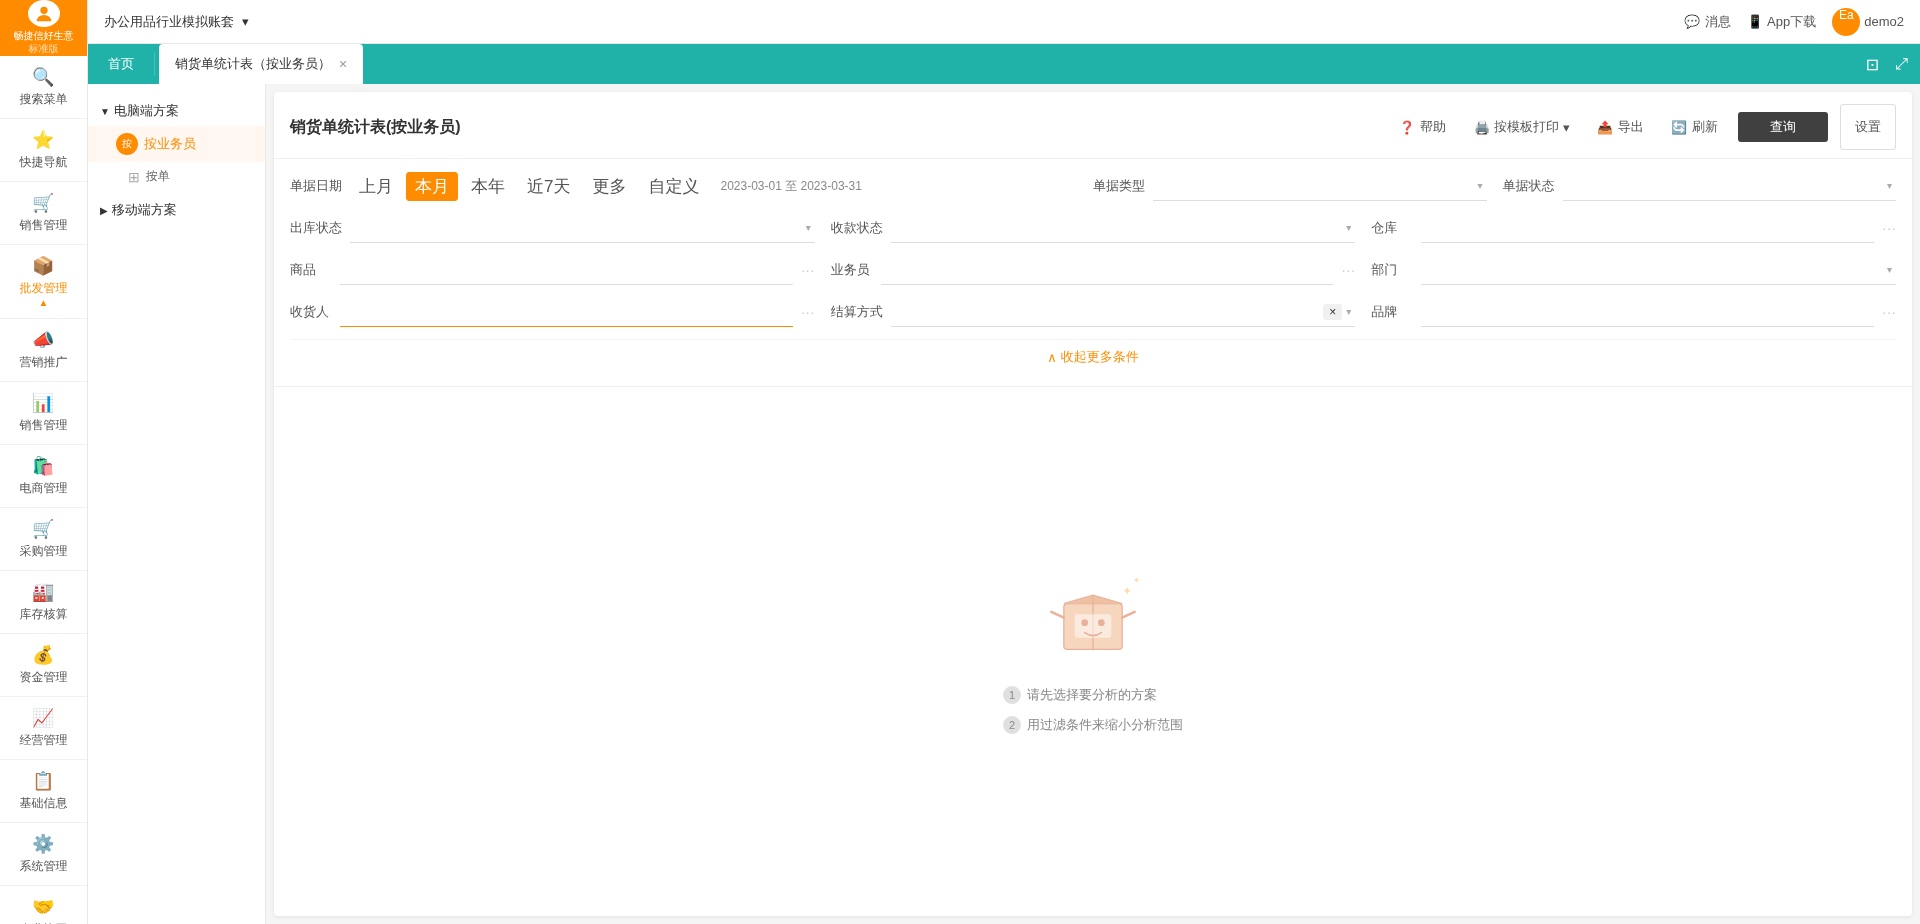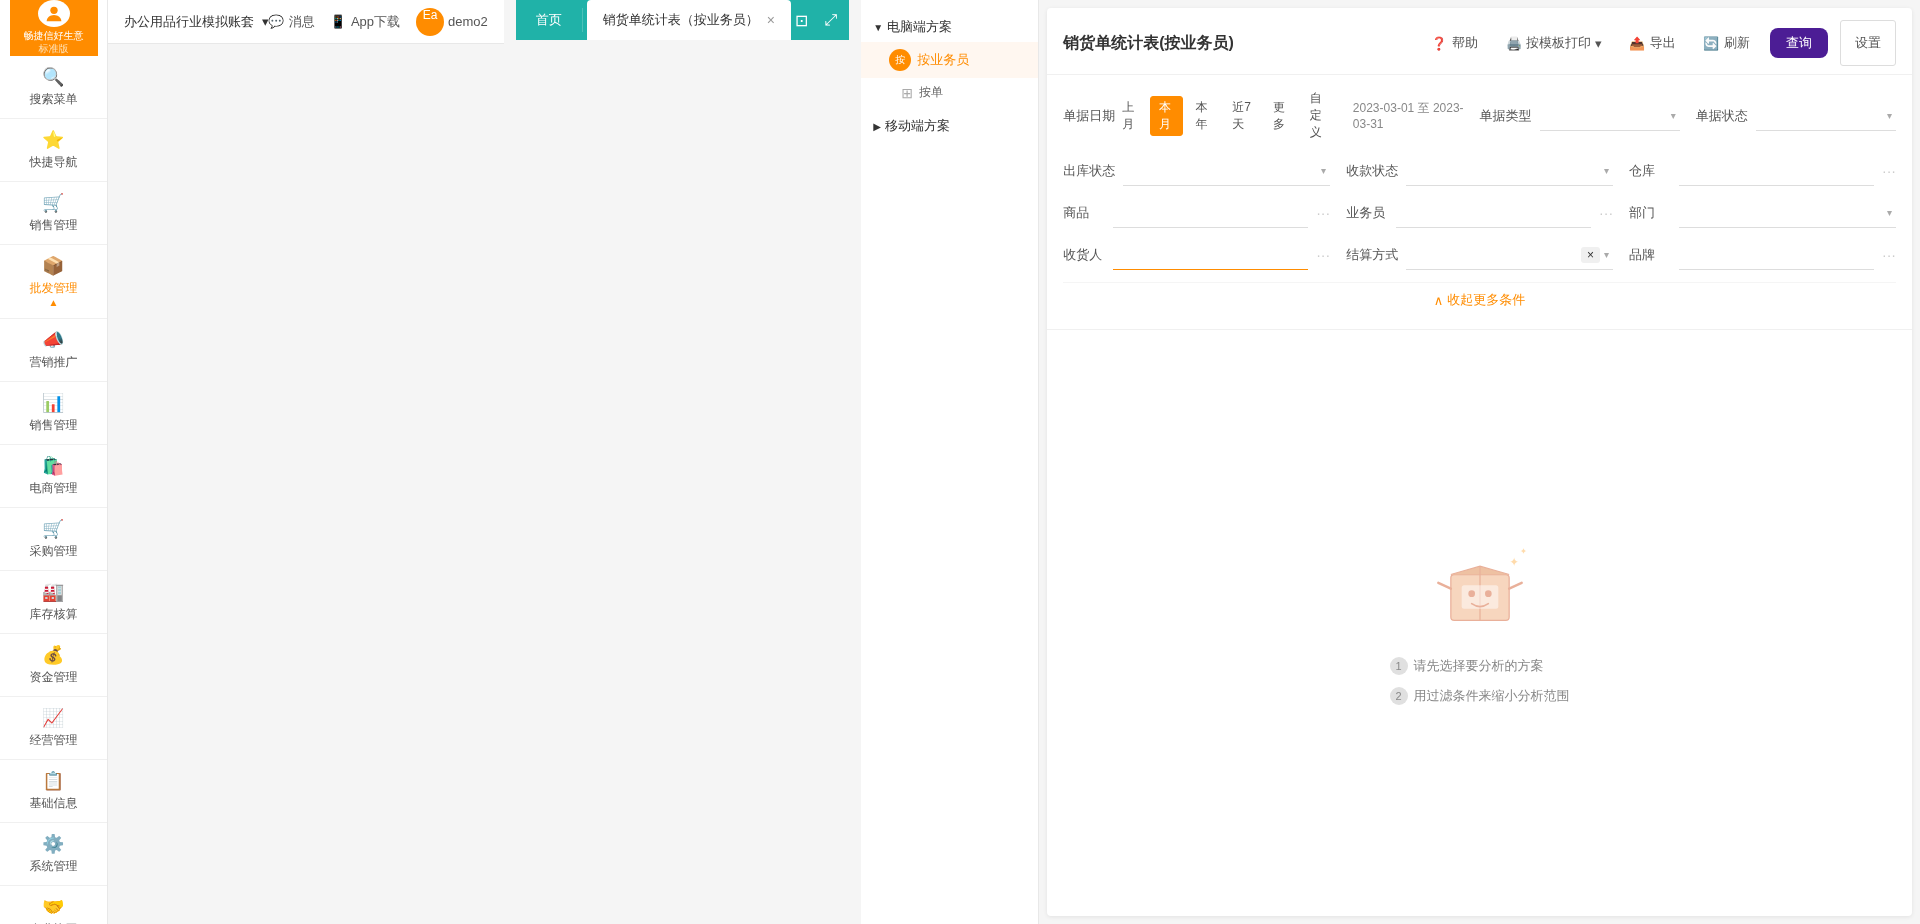--- a/index.html
+++ b/index.html
@@ -1,20 +1,20 @@
 <!DOCTYPE html>
 <html><head>
   <meta charset="utf-8">
   <style>
     * { box-sizing: border-box; margin: 0; padding: 0; }
     body { font-family: 'Microsoft YaHei', sans-serif; font-size: 13px; background: #f5f5f5; display: flex; height: 924px; overflow: hidden; }
 
     
     .sidebar {
-      width: 108px;
+      width: 88px;
       background: #fff;
       display: flex;
       flex-direction: column;
       align-items: center;
       border-right: 1px solid #e8e8e8;
       height: 100%;
       overflow-y: auto;
       flex-shrink: 0;
     }
     .sidebar-logo {
@@ -51,23 +51,22 @@
       cursor: pointer;
       border-bottom: 1px solid #f0f0f0;
     }
     .sidebar-item.active { color: #ff8c00; }
     .sidebar-item-icon { font-size: 18px; margin-bottom: 3px; }
 
     
     .main-area {
       flex: 1;
       display: flex;
-      flex-direction: row;
+      flex-direction: column;
       overflow: hidden;
-      gap: 12px;
     }
 
     
     .top-header {
       height: 44px;
       background: #fff;
       border-bottom: 1px solid #e8e8e8;
       display: flex;
       align-items: center;
       padding: 0 16px;
@@ -263,24 +262,24 @@
       display: flex;
       align-items: center;
       gap: 4px;
       color: #555;
       font-size: 13px;
       cursor: pointer;
       padding: 4px 8px;
       border-radius: 3px;
     }
     .page-action-btn.primary {
-      background: #4c1d95;
+      background: #404040;
       color: #fff;
-      padding: 6px 16px;
-      border-radius: 8px;
+      padding: 6px 32px;
+      border-radius: 3px;
     }
     .page-action-btn.secondary {
       border: 1px solid #ddd;
       color: #555;
       padding: 13px 14px;
     }
 
     
     .filter-area {
       padding: 12px 16px;
@@ -337,21 +336,21 @@
       cursor: pointer;
     }
     .date-filters {
       display: flex;
       align-items: center;
       gap: 4px;
     }
     .date-btn {
       padding: 2px 8px;
       border-radius: 3px;
-      font-size: 12px;
+      font-size: 17px;
       cursor: pointer;
       color: #555;
       border: 1px solid transparent;
     }
     .date-btn.active {
       background: #ff8c00;
       color: #fff;
       border-color: #ff8c00;
     }
     .date-range {

